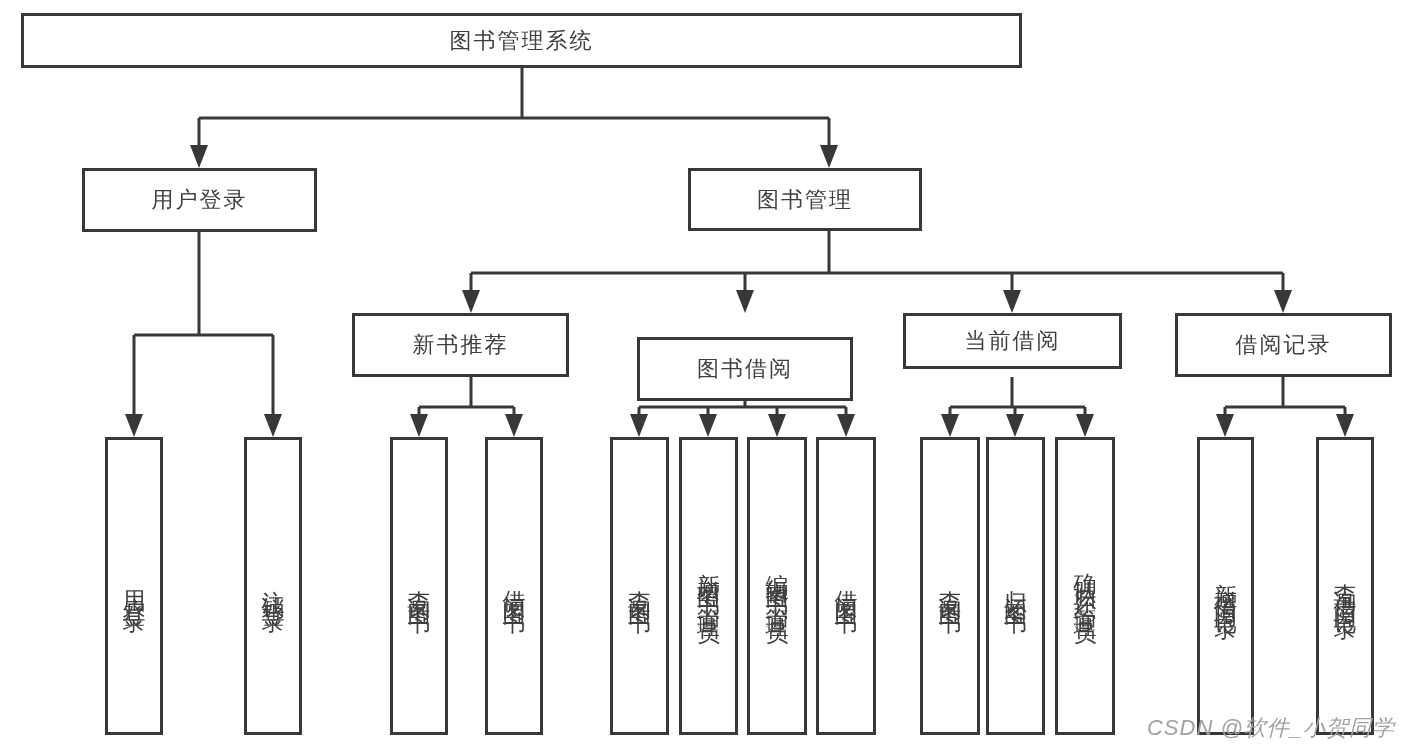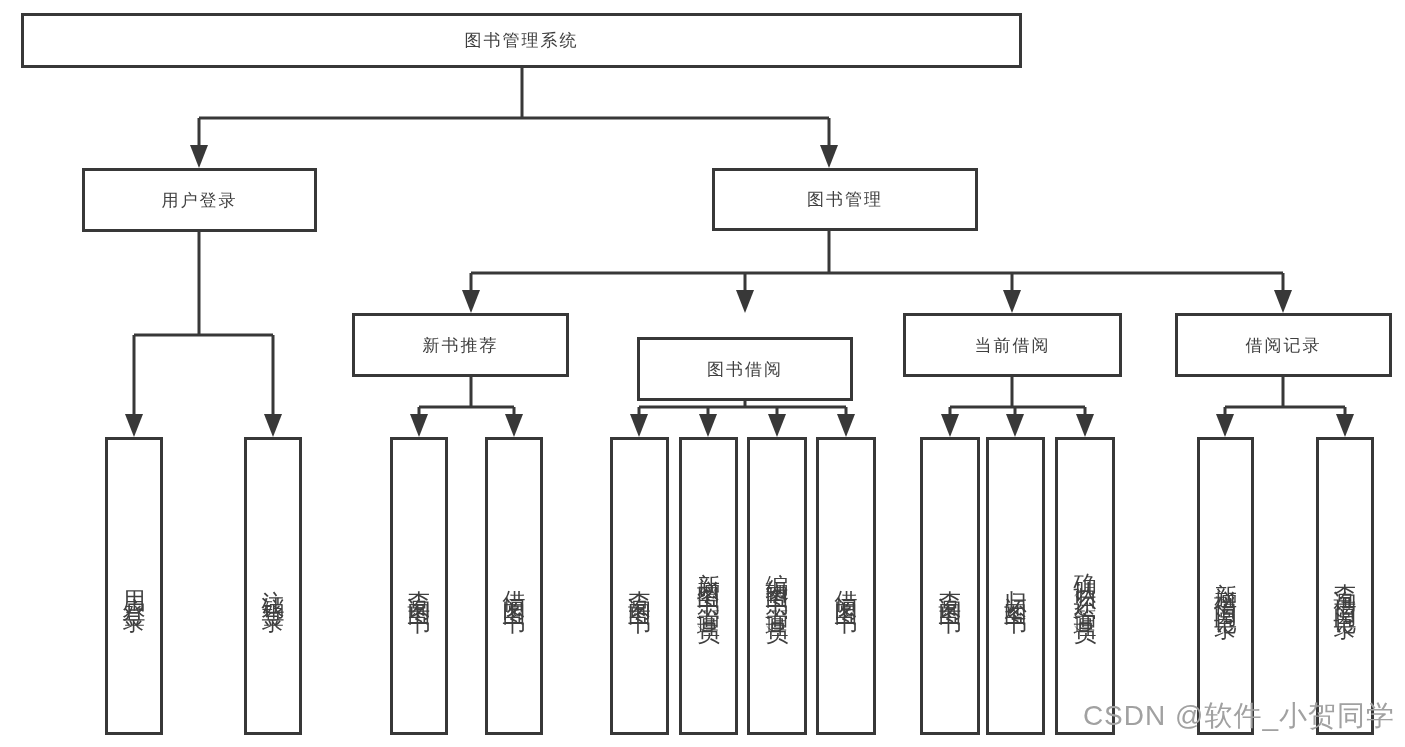--- a/index.html
+++ b/index.html
@@ -35,42 +35,43 @@
     position: absolute;
     background: #ffffff;
     border: 3px solid var(--line);
     display: flex;
     align-items: center;
     justify-content: center;
     color: var(--text);
     z-index: 2;
   }
   .box .lbl {
-    font-size: 17px;
+    font-size: 22px;
     letter-spacing: 2px;
     white-space: nowrap;
     line-height: 1;
   }
   .box .vlbl {
     writing-mode: vertical-rl;
     text-orientation: mixed;
     font-size: 23px;
     letter-spacing: 7px;
     line-height: 1;
     white-space: nowrap;
   }
   .watermark {
     position: absolute;
     right: 10px;
-    bottom: 12px;
-    font-size: 28px;
+    bottom: 4px;
+    font-size: 22px;
     color: var(--watermark);
     letter-spacing: 1px;
     z-index: 5;
     white-space: nowrap;
+    font-style: italic;
   }
 </style>
 </head>
 <body>
 
 <div id="stage">
 
   <svg class="wires" viewBox="0 0 1405 747" aria-hidden="true">
 
     <path class="wire" d="M522 68V118 M199 118H829 M199 118V147 M829 118V147"></path>
@@ -107,31 +108,31 @@
     <polygon class="arrow" points="1336,414 1354,414 1345,437"></polygon>
   </svg>
 
   <div class="box" style="left:21px; top:13px; width:1001px; height:55px;">
     <span class="lbl">图书管理系统</span>
   </div>
 
   <div class="box" style="left:82px; top:168px; width:235px; height:64px;">
     <span class="lbl">用户登录</span>
   </div>
-  <div class="box" style="left:712px; top:168px; width:266px; height:63px;">
+  <div class="box" style="left:688px; top:168px; width:234px; height:63px;">
     <span class="lbl">图书管理</span>
   </div>
 
   <div class="box" style="left:352px; top:313px; width:217px; height:64px;">
     <span class="lbl">新书推荐</span>
   </div>
   <div class="box" style="left:637px; top:313px; width:216px; height:64px;margin-top:24px;">
     <span class="lbl">图书借阅</span>
   </div>
-  <div class="box" style="left:903px; top:313px; width:219px; height:64px;">
+  <div class="box" style="left:903px; top:313px; width:219px; height:56px;">
     <span class="lbl">当前借阅</span>
   </div>
   <div class="box" style="left:1175px; top:313px; width:217px; height:64px;">
     <span class="lbl">借阅记录</span>
   </div>
 
   <div class="box" style="left:105px; top:437px; width:58px; height:298px;">
     <span class="vlbl">用户登录</span>
   </div>
   <div class="box" style="left:244px; top:437px; width:58px; height:298px;">

